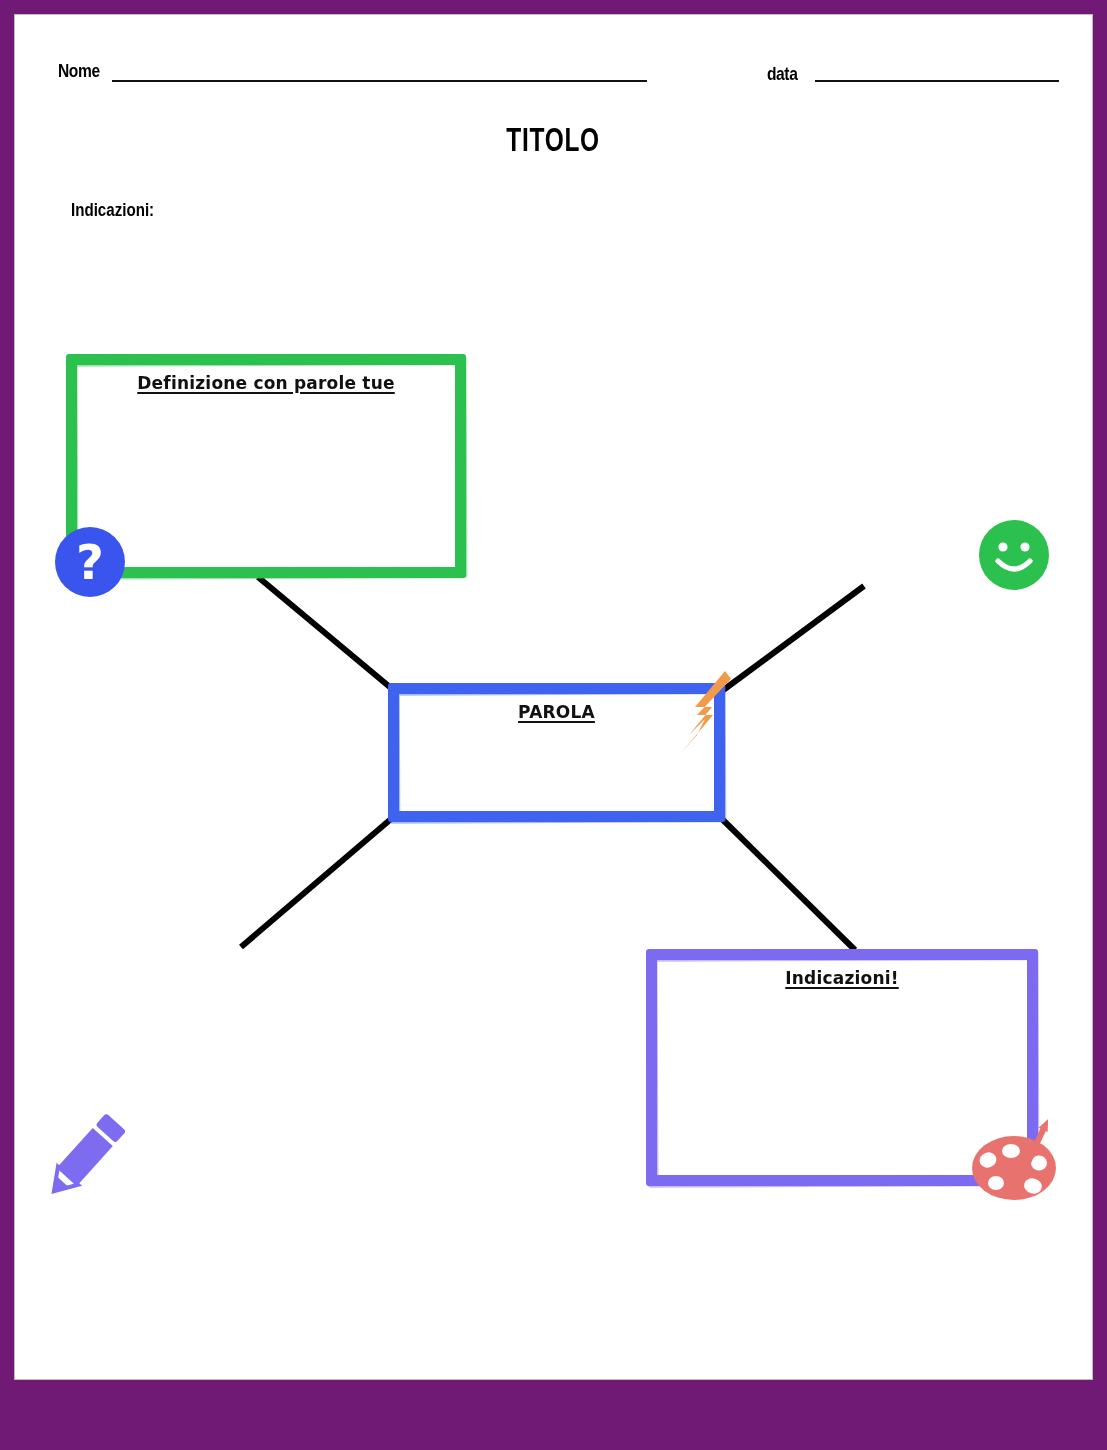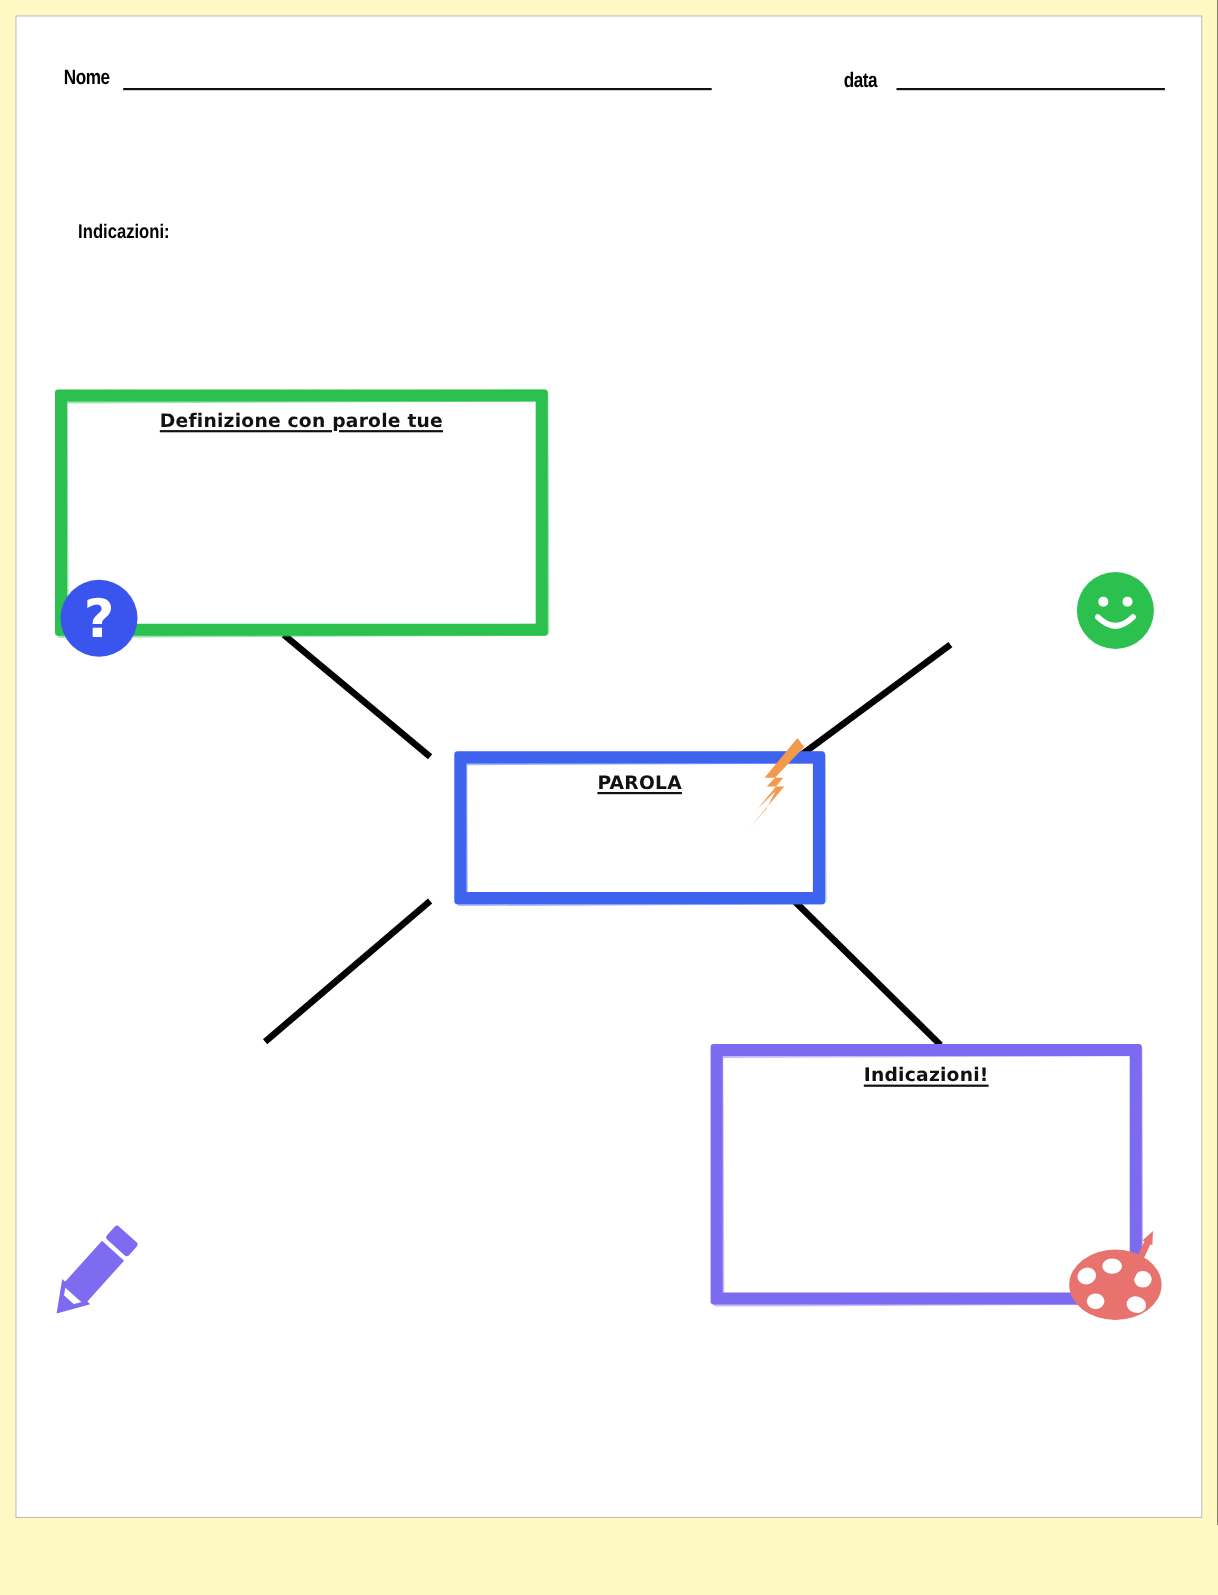--- a/index.html
+++ b/index.html
@@ -3,21 +3,21 @@
 <meta charset="utf-8">
 <style>
   html,body{margin:0;padding:0;background:#000;}
   body{
     font-family:"Liberation Sans", sans-serif;
   }
   #page{
     position:relative;
     width:1107px;
     height:1450px;
-    background:#fef9c3;
+    background:#701a75;
     overflow:hidden;
   }
   
   #sheet{
     position:absolute;
     left:14px; top:14px;
     width:1079px; height:1366px;
     background:#ffffff;
     border:1px solid #bdbdbd;
     box-sizing:border-box;
@@ -107,23 +107,23 @@
     position:absolute;
     left:-11px; top:-11px; right:-11px; bottom:-11px;
     border:11px solid currentColor;
     border-radius:4px;
     opacity:.45;
     transform:rotate(-0.25deg) translate(1px,1px);
     pointer-events:none;
   }
 
   
-  #box-definition { left:35px;  top:339px;  width:448px; height:224px; border-color:#2CC04F; color:#2CC04F; }
+  #box-definition { left:51px;  top:339px;  width:400px; height:224px; border-color:#2CC04F; color:#2CC04F; }
   #box-synonyms   { left:634px; top:336px;  width:394px; height:242px; border-color:#E8726E; color:#E8726E; }
-  #box-word       { left:373px; top:668px;  width:337px; height:139px; border-color:#3F63EE; color:#3F63EE;margin-left:25px; }
+  #box-word       { left:373px; top:668px;  width:337px; height:139px; border-color:#3F63EE; color:#3F63EE; }
   #box-sentence   { left:63px;  top:930px;  width:392px; height:243px; border-color:#F0A051; color:#F0A051; }
   #box-illustrate { left:631px; top:934px;  width:392px; height:237px; border-color:#7D6BF0; color:#7D6BF0; }
 
   
   .icon{ position:absolute; }
   #icon-question  { left:39px;  top:511px;  width:72px;  height:72px; }
   #icon-smiley    { left:963px; top:504px;  width:72px;  height:72px; }
   #icon-lightning { left:660px; top:656px;  width:60px;  height:82px; }
   #icon-pencil    { left:28px;  top:1089px; width:84px;  height:104px; }
   #icon-palette   { left:955px; top:1098px; width:94px;  height:92px; }
@@ -133,20 +133,21 @@
 
 <div id="page">
   <div id="sheet">
 
     <div class="hdr-label" id="name-label">Nome</div>
     <div class="hdr-line" id="name-line"></div>
 
     <div class="hdr-label" id="date-label">data</div>
     <div class="hdr-line" id="date-line"></div>
 
+    <div id="title"><span>TITOLO</span></div>
 
     <div id="directions">Indicazioni:</div>
 
     <svg id="connectors" viewBox="0 0 1079 1366" preserveAspectRatio="none">
 
       <line x1="243" y1="562" x2="376" y2="673" stroke="#000" stroke-width="6"></line>
 
       <line x1="849" y1="571" x2="707" y2="676" stroke="#000" stroke-width="6"></line>
 
       <line x1="376" y1="804" x2="226" y2="932" stroke="#000" stroke-width="6"></line>

